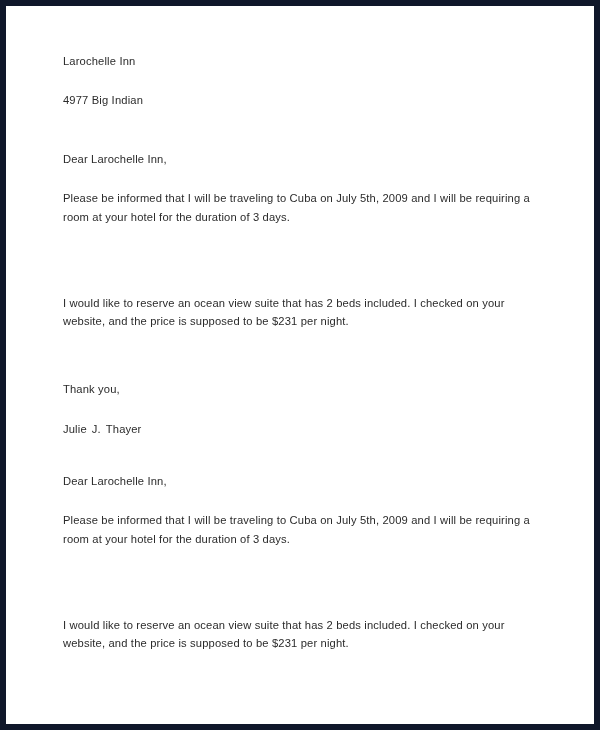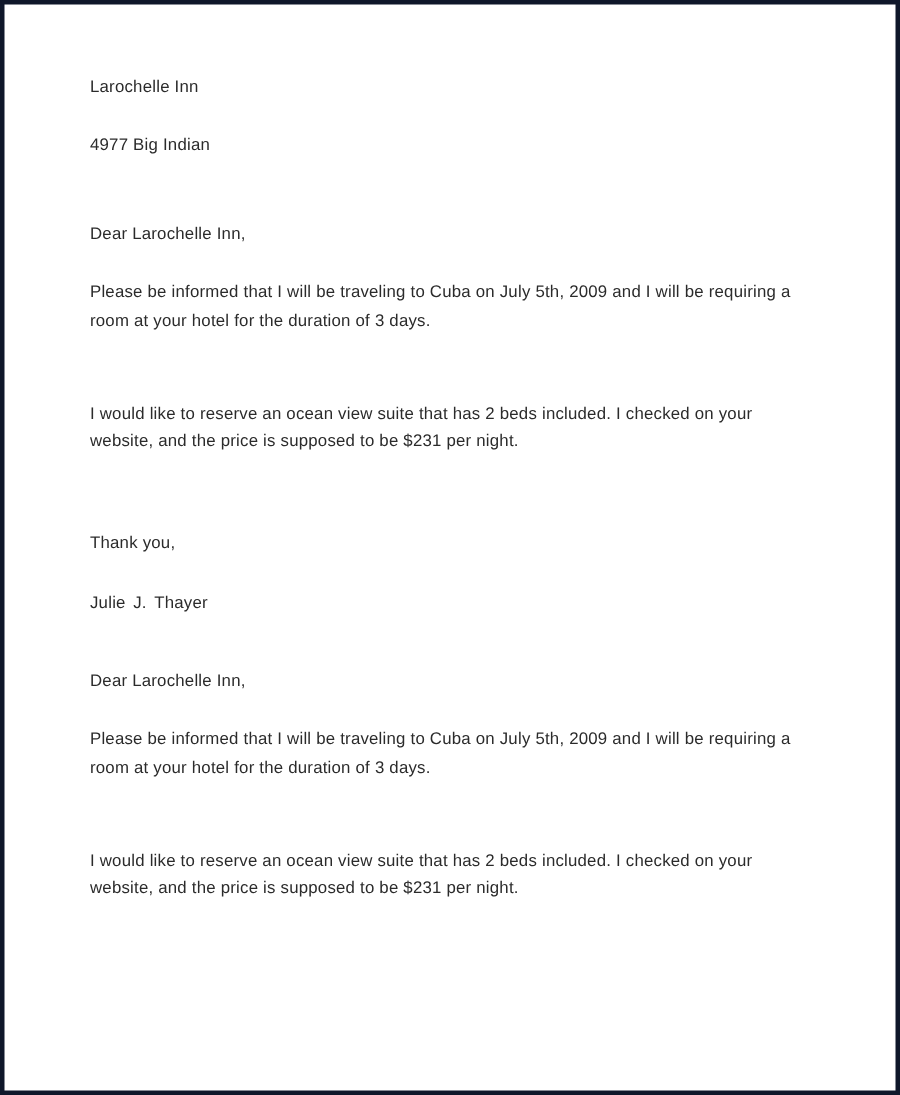--- a/index.html
+++ b/index.html
@@ -12,21 +12,21 @@
     background: #ffffff;
     font-family: "Liberation Sans", sans-serif;
     overflow: hidden;
   }
   .page {
     position: relative;
     box-sizing: border-box;
     width: 600px;
     height: 730px;
     background: #ffffff;
-    border: 3px solid #0f172a;
+    border: 6px solid #0f172a;
     padding: 0;
   }
   .sheet {
     box-sizing: border-box;
     padding: 46px 30px 0 57px;
   }
   .letter {
     color: #2b2b2b;
     font-size: 11.2px;
     line-height: 1.62;
@@ -45,21 +45,21 @@
   
   .salutation {
     margin: 41px 0 0 0;
   }
   .para {
     margin: 21px 0 0 0;
     max-width: 487px;
     text-align: left;
   }
   .para-spaced {
-    margin-top: 44px;
+    margin-top: 68px;
   }
   .para-call {
     margin-top: 50px;
   }
   .closing {
     margin: 50px 0 0 0;
   }
   .signature {
     margin: 22px 0 0 0;
   }

